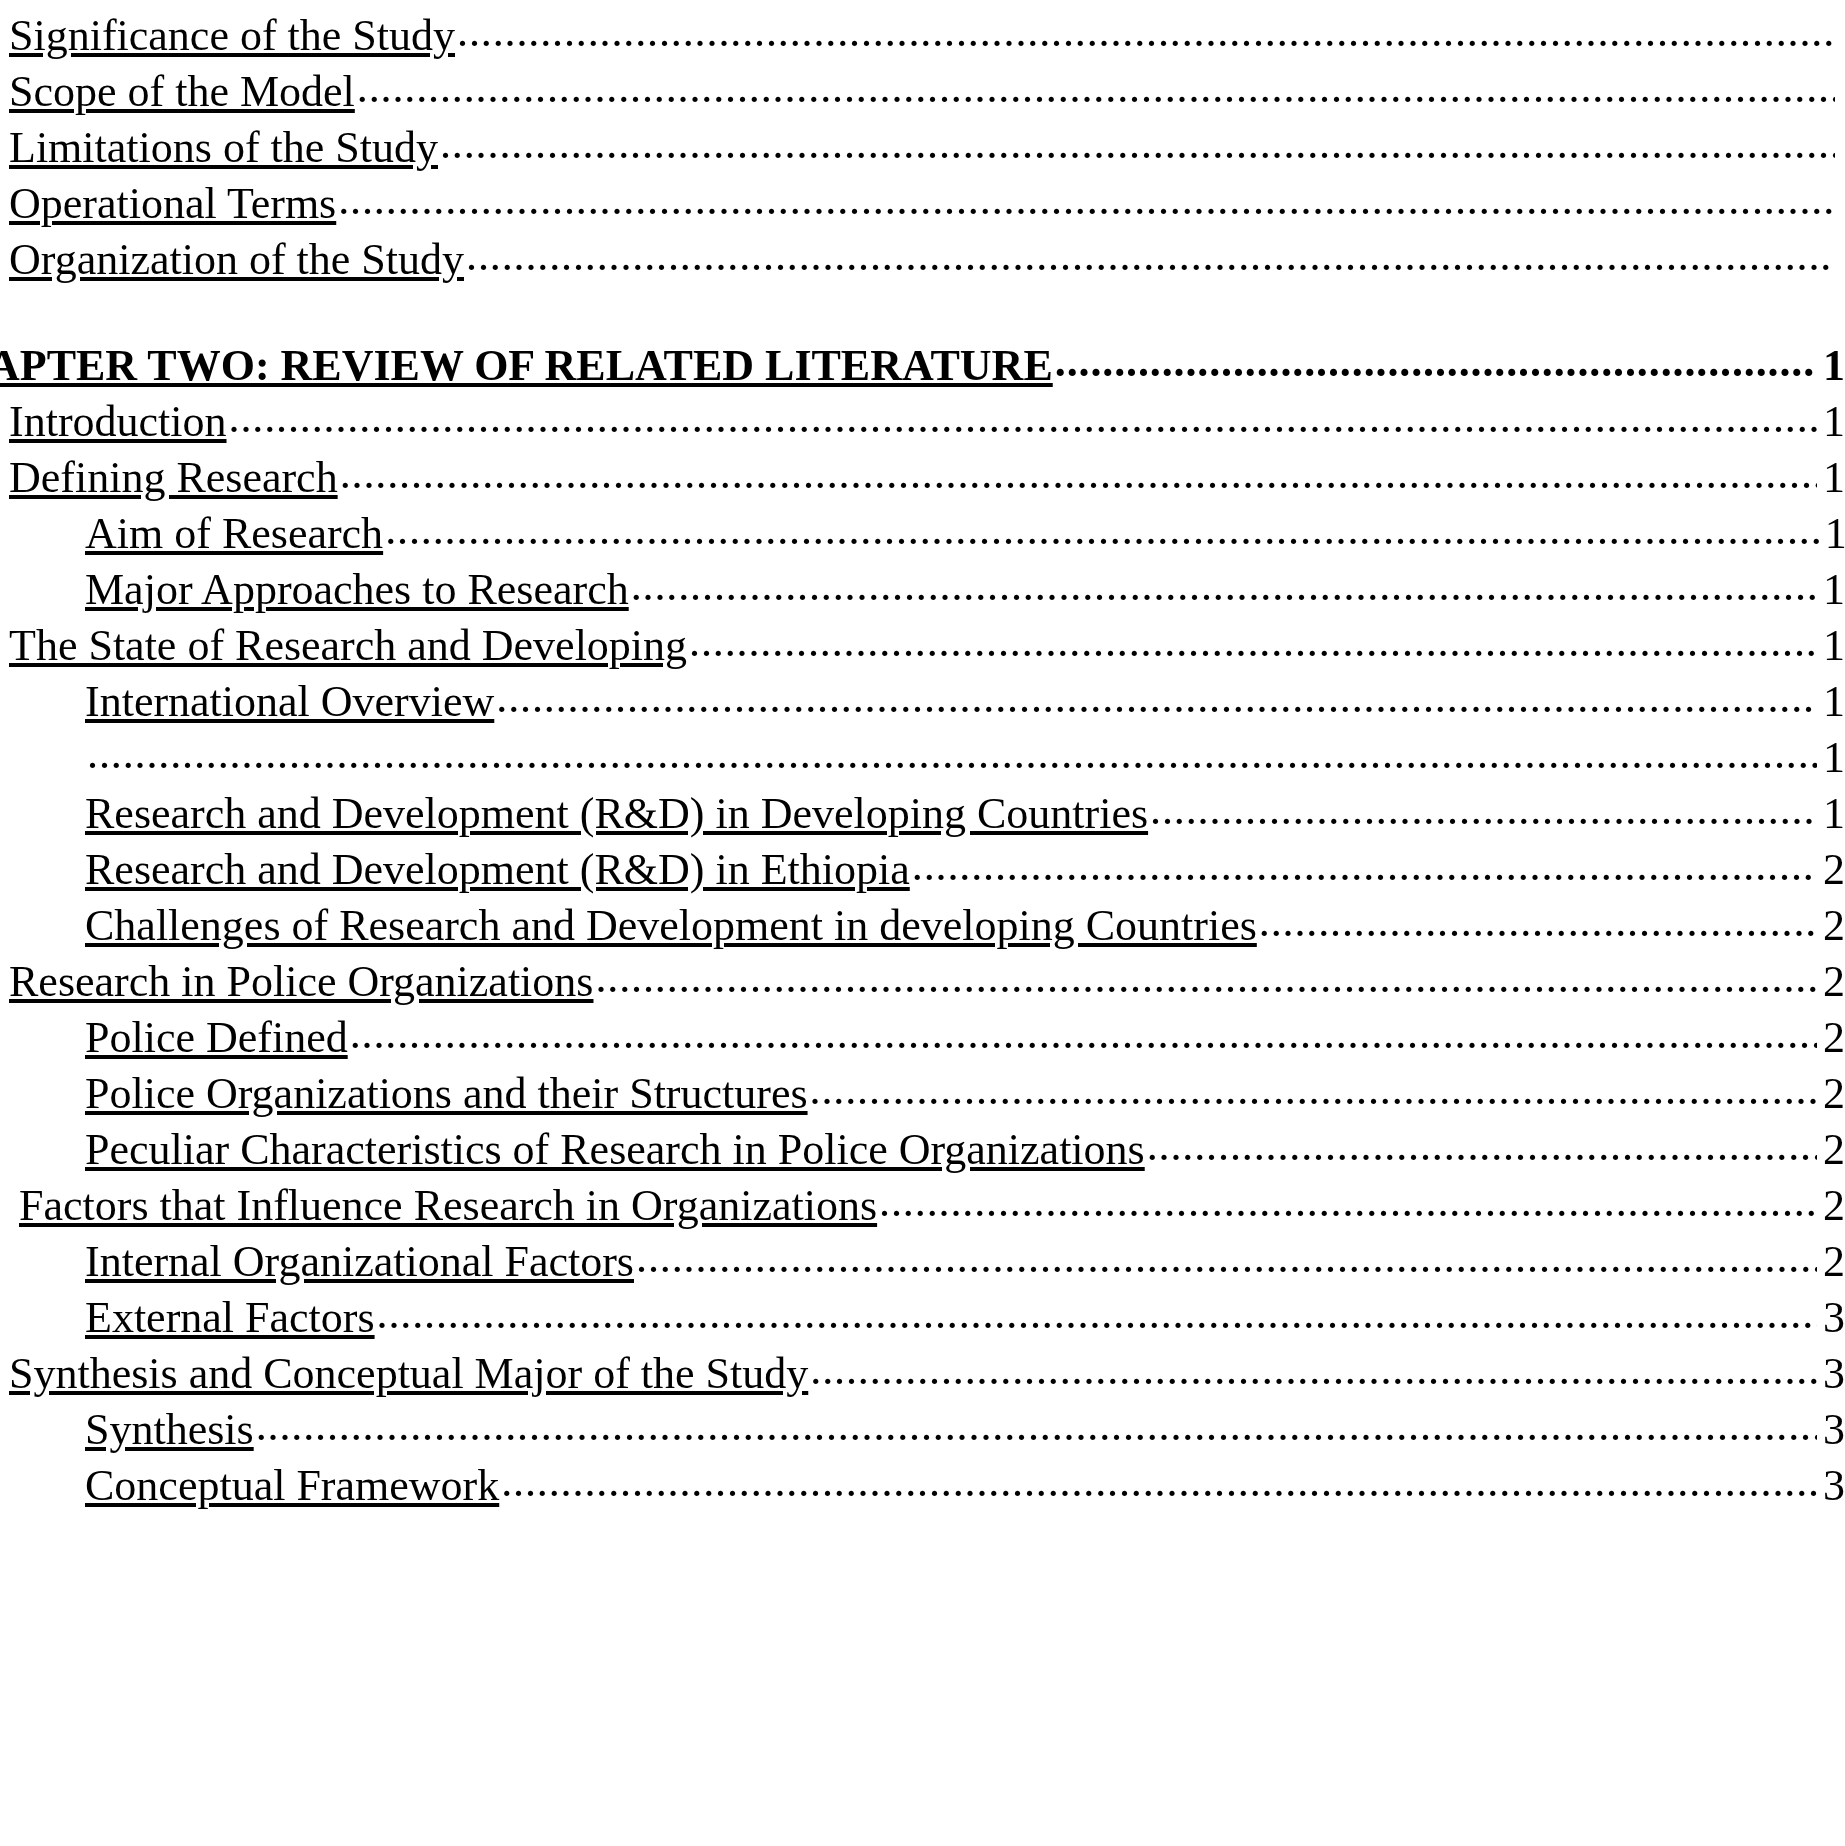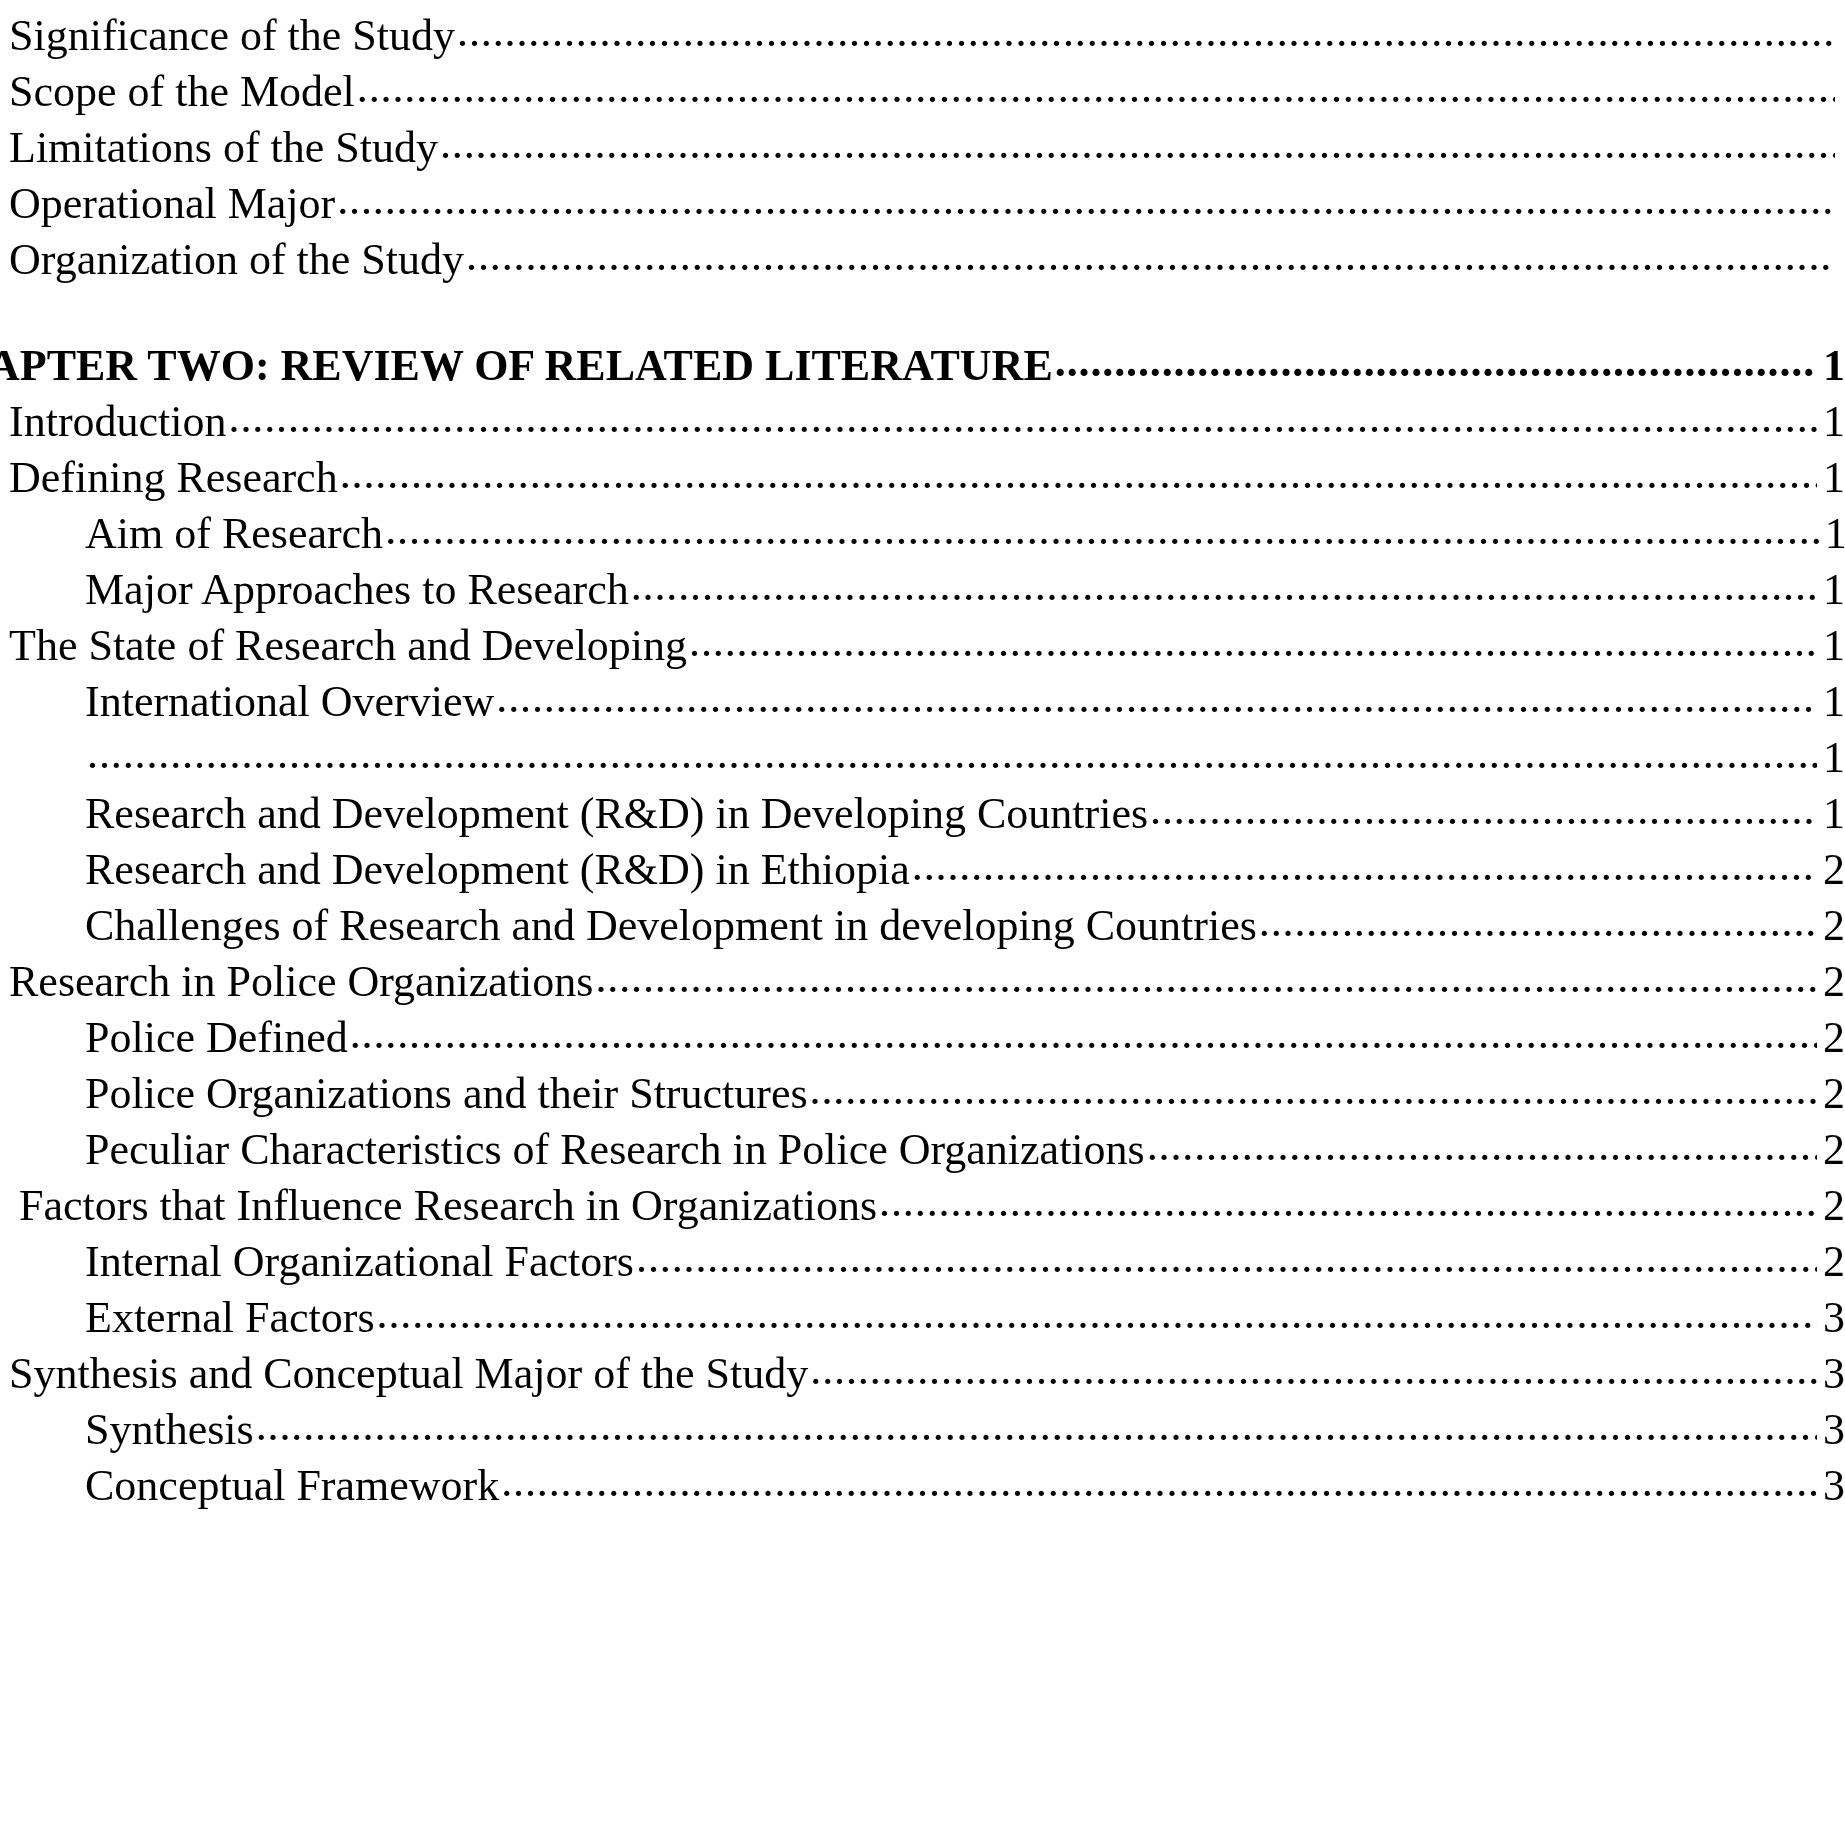--- a/index.html
+++ b/index.html
@@ -32,20 +32,21 @@
       font-size: 44px;
       line-height: 56px;
       white-space: nowrap;
     }
     .toc-row .num {
       display: inline-block;
       flex: 0 0 auto;
     }
     .toc-row .title {
       flex: 0 0 auto;
+      text-decoration: underline;
     }
     .toc-row .leader {
       flex: 1 1 auto;
       overflow: hidden;
       margin: 0 6px 0 2px;
       position: relative;
       height: 1em;
     }
     .toc-row .leader::before {
       content: "................................................................................................................................................................................................................................................................";
@@ -85,21 +86,21 @@
     <span class="page-no">6</span>
   </div>
   <div class="toc-row lvl-1" style="top:118px;">
     <span class="num">1.6</span>
     <span class="title">Limitations of the Study</span>
     <span class="leader"></span>
     <span class="page-no">6</span>
   </div>
   <div class="toc-row lvl-1" style="top:174px;">
     <span class="num">1.7</span>
-    <span class="title">Operational Major</span>
+    <span class="title">Operational Terms</span>
     <span class="leader"></span>
     <span class="page-no">8</span>
   </div>
   <div class="toc-row lvl-1" style="top:230px;">
     <span class="num">1.8</span>
     <span class="title">Organization of the Study</span>
     <span class="leader"></span>
     <span class="page-no">9</span>
   </div>
 

